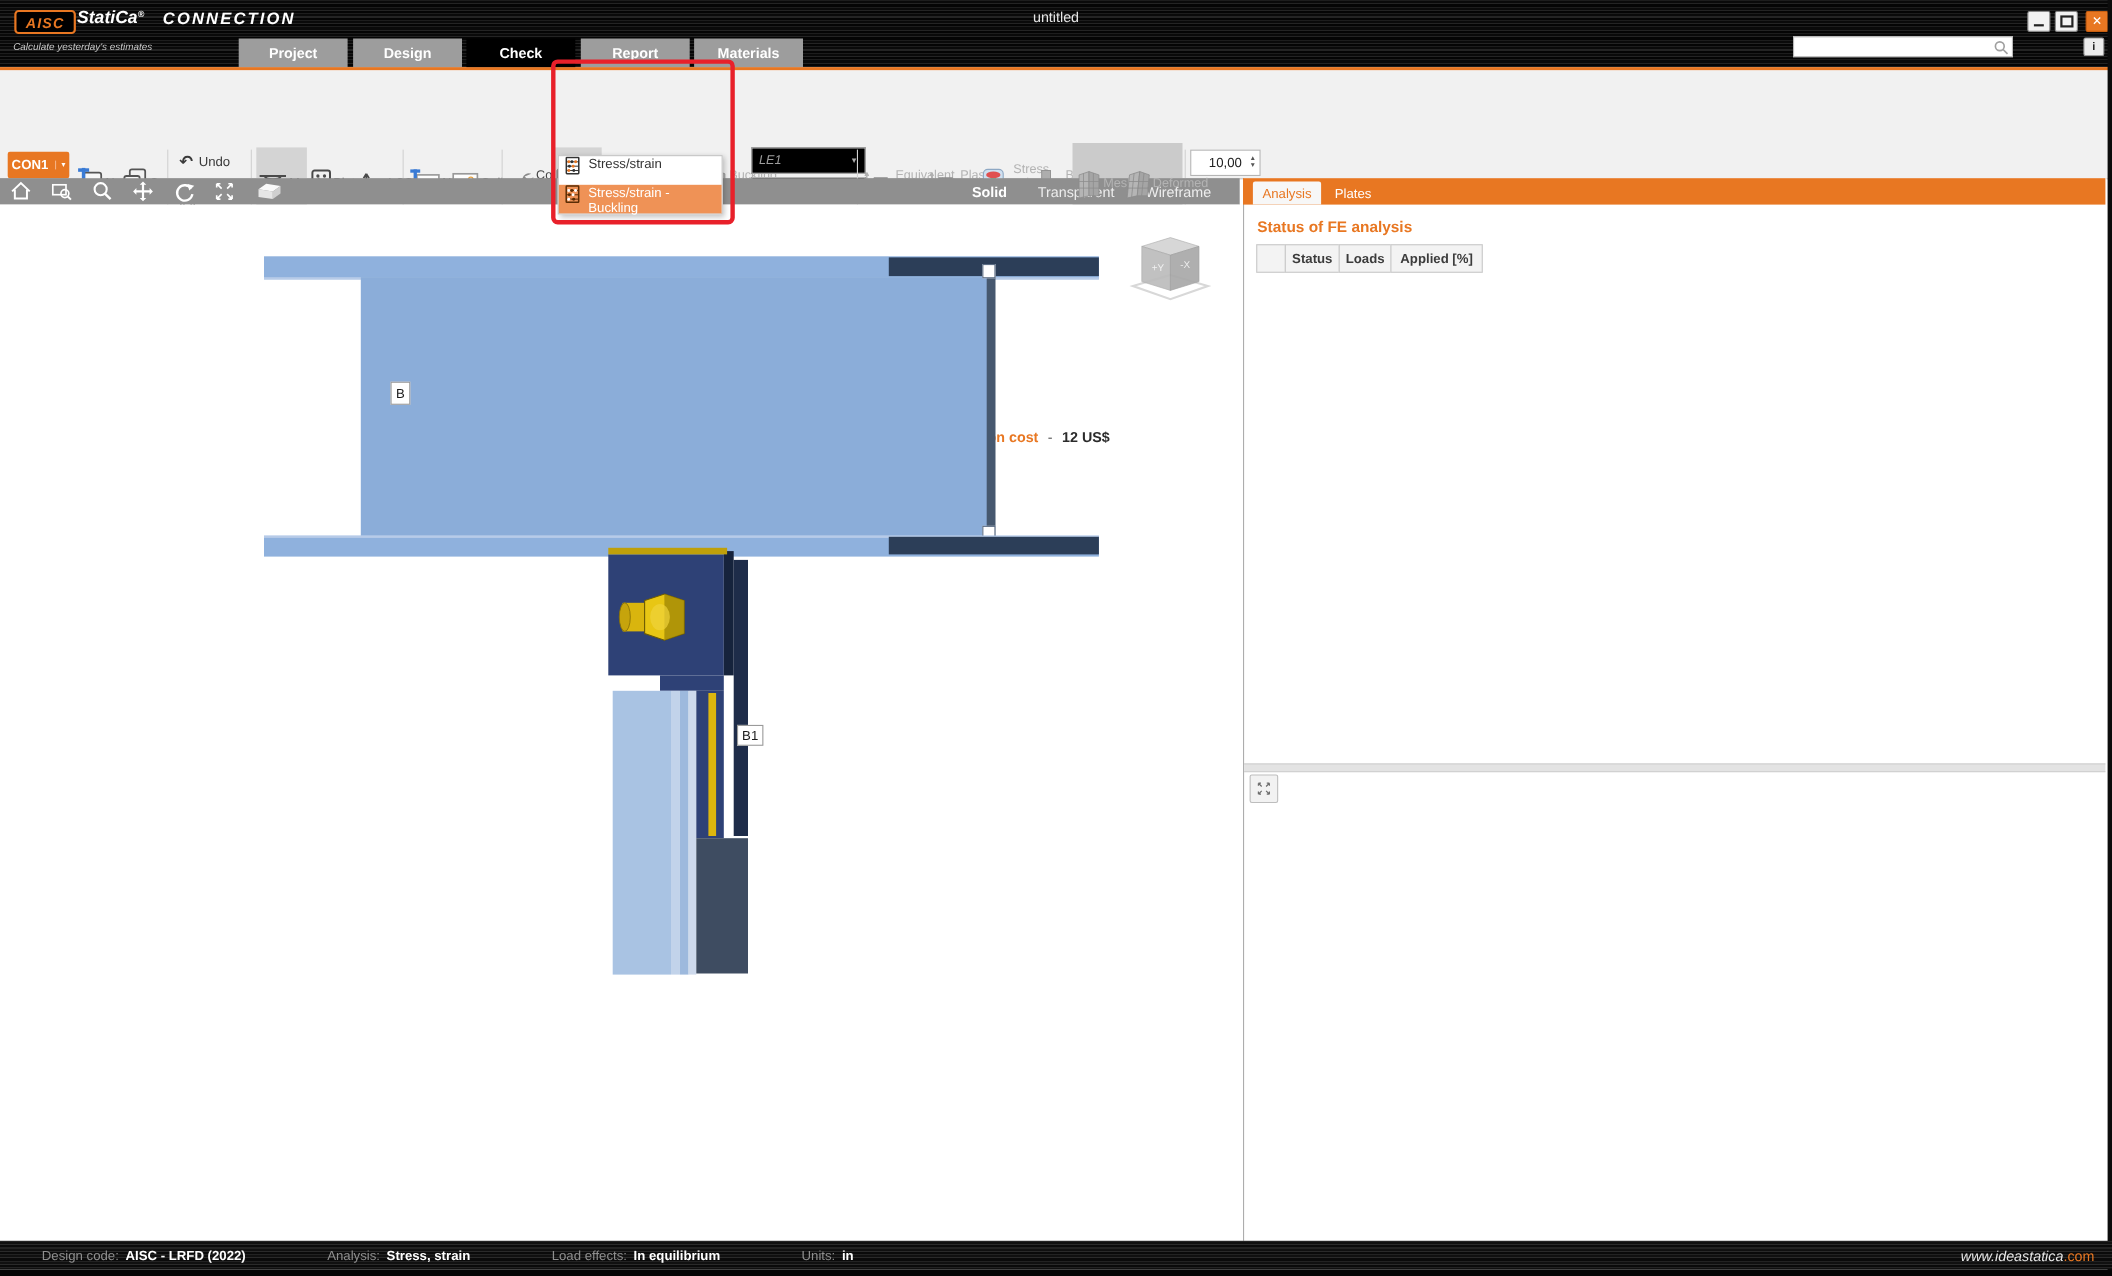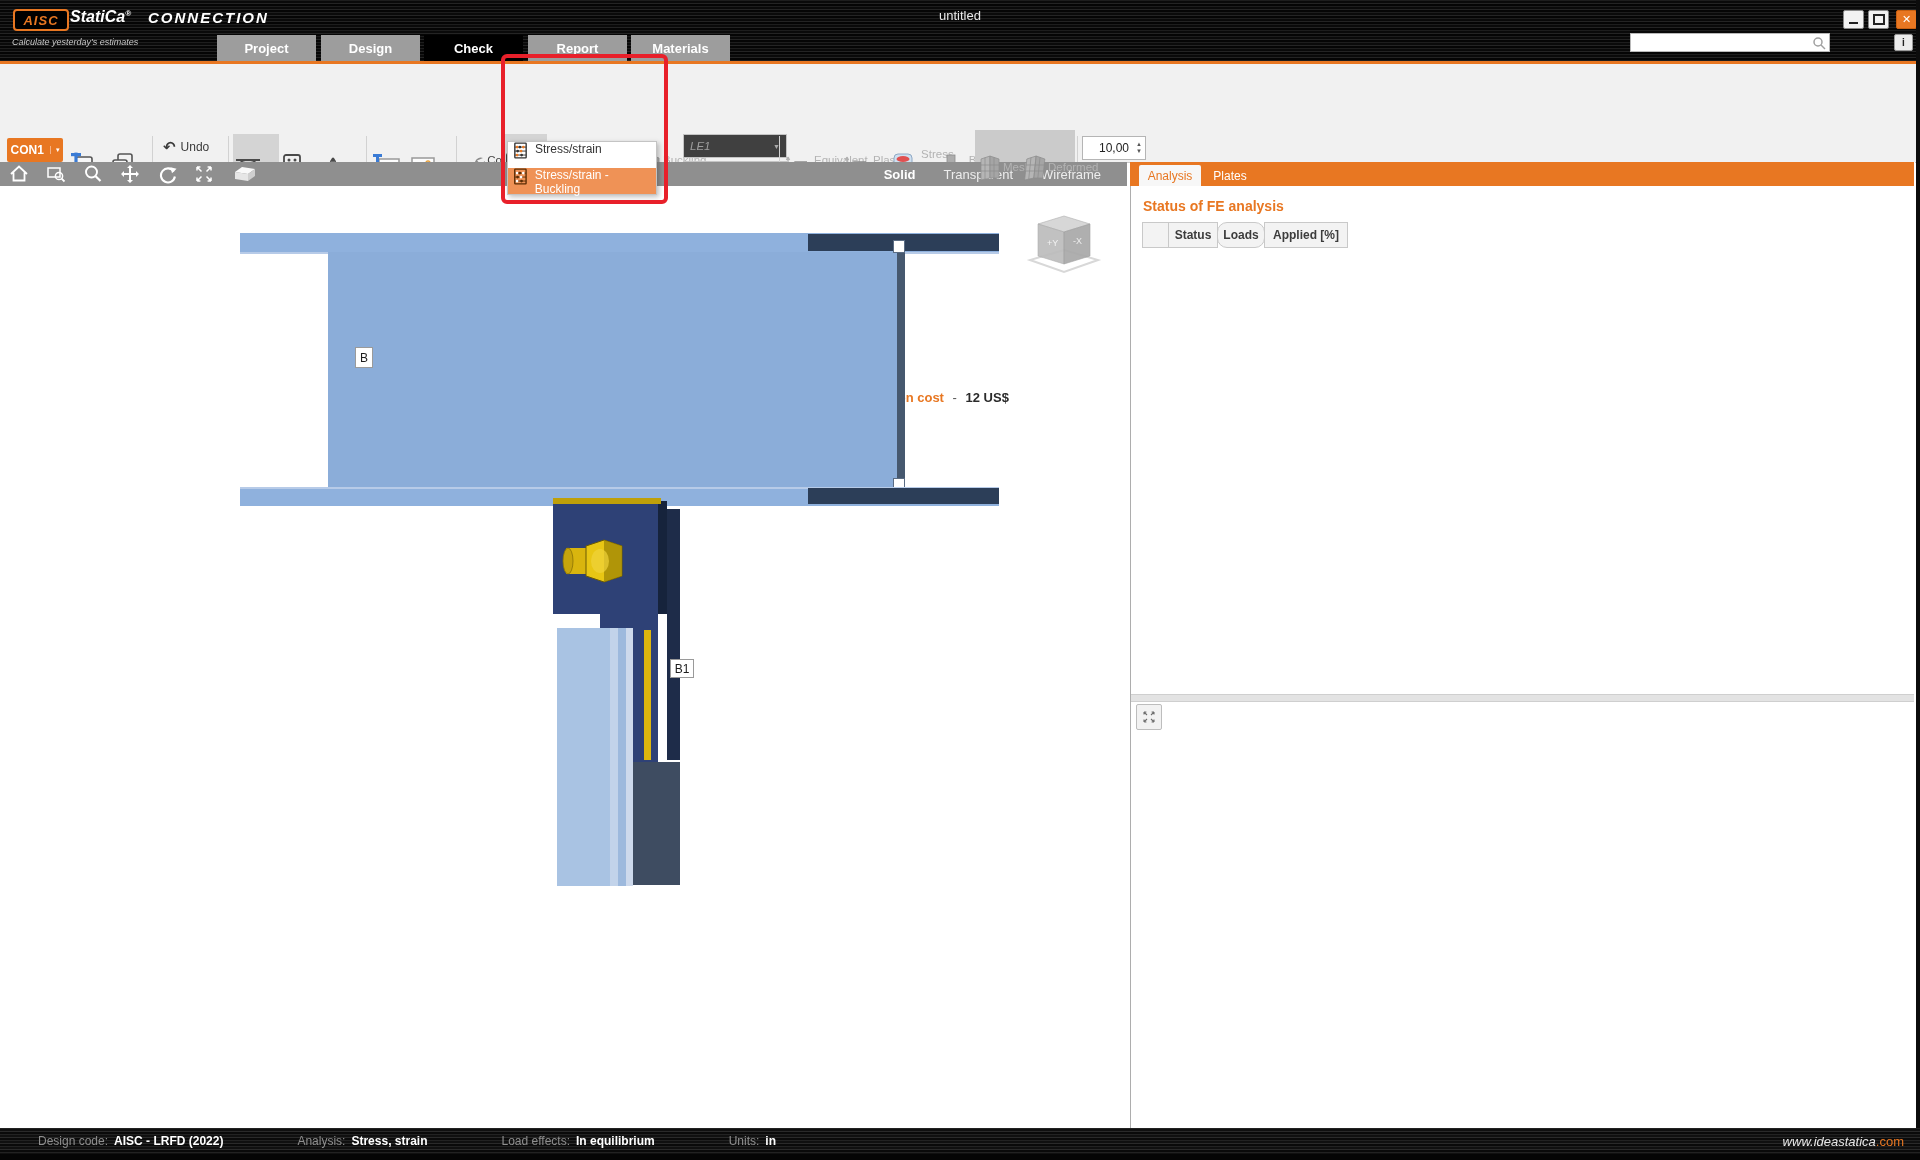--- a/index.html
+++ b/index.html
@@ -43,21 +43,21 @@
   .rbtn{top:70px;height:66px;display:flex;flex-direction:row;align-items:center;color:#444;font-size:11.5px;}
   .rbtn .ic{height:36px;display:flex;align-items:center;justify-content:center;}
   .rbtn .lb{text-align:center;line-height:13px;}
   .rbtn.selected{background:#d4d4d4;}
   .rbtn.disabled{color:#b3b3b3;}
   .con-btn{left:7px;top:74px;width:56px;height:24px;background:#e87722;border-radius:2px;color:#fff;
     font-size:12px;font-weight:bold;display:flex;align-items:center;justify-content:center;gap:6px;}
   .con-btn .caret{font-size:7px;border-left:1px solid #f5b183;padding-left:5px;}
   .small-cmd{left:163px;height:18px;display:flex;align-items:center;gap:5px;font-size:12px;color:#3a3a3a;}
   .small-cmd.disabled{color:#bcbcbc;}
-  .combo{left:683px;width:90px;height:22px;background:#404040;border:1px solid #c4c4c4;color:#9e9e9e;
+  .combo{left:683px;width:90px;height:22px;background:#000000;border:1px solid #c4c4c4;color:#9e9e9e;
     font-size:11.5px;display:flex;align-items:center;padding:0 6px;justify-content:space-between;font-style:italic;}
   .combo .caret{font-size:7px;color:#aaa;}
   .mesh-panel{left:975px;top:66px;width:100px;height:74px;background:#cbcbcb;}
   .spinner{left:1082px;top:72px;width:62px;height:22px;background:#fff;border:1px solid #b5b5b5;
     display:flex;align-items:center;}
   .spinner .val{flex:1;text-align:right;font-size:12px;color:#222;padding-right:4px;}
   .spinner .arrows{width:12px;display:flex;flex-direction:column;align-items:center;font-size:6px;color:#555;line-height:7px;}
 
   
   .red-rect{left:501px;top:54px;width:159px;height:142px;border:4px solid #e8202a;border-radius:6px;z-index:60;pointer-events:none;}
@@ -537,21 +537,21 @@
 </div>
 
 <div class="abs rpanel"></div>
 <div class="abs rpanel-header"></div>
 <div class="abs ptab active" style="left:1139px;width:62px;">Analysis</div>
 <div class="abs ptab" style="left:1203px;width:54px;">Plates</div>
 <div class="abs section-title">Status of FE analysis</div>
 <div class="abs atable">
   <div class="cell" style="width:25px;"></div>
   <div class="cell" style="width:48px;">Status</div>
-  <div class="cell" style="width:46px;border-radius:10px;">Loads</div>
+  <div class="cell" style="width:46px;">Loads</div>
   <div class="cell" style="width:82px;">Applied [%]</div>
 </div>
 <div class="abs hdivider"></div>
 <div class="abs expand-btn">
   <svg width="14" height="14" viewBox="0 0 14 14">
     <path d="M5,5 L2,2 M2,2 h2.4 M2,2 v2.4 M9,5 L12,2 M12,2 h-2.4 M12,2 v2.4 M5,9 L2,12 M2,12 h2.4 M2,12 v-2.4 M9,9 L12,12 M12,12 h-2.4 M12,12 v-2.4" fill="none" stroke="#6e6e6e" stroke-width="1.1"></path>
   </svg>
 </div>
 <div class="abs win-edge"></div>
 

